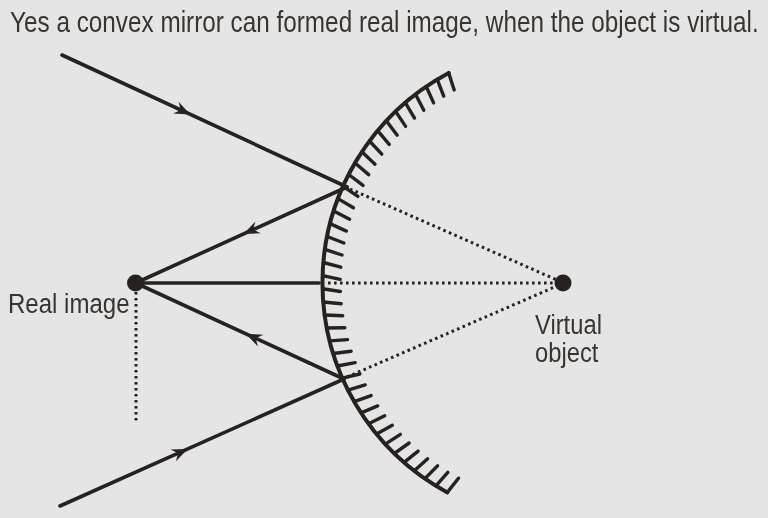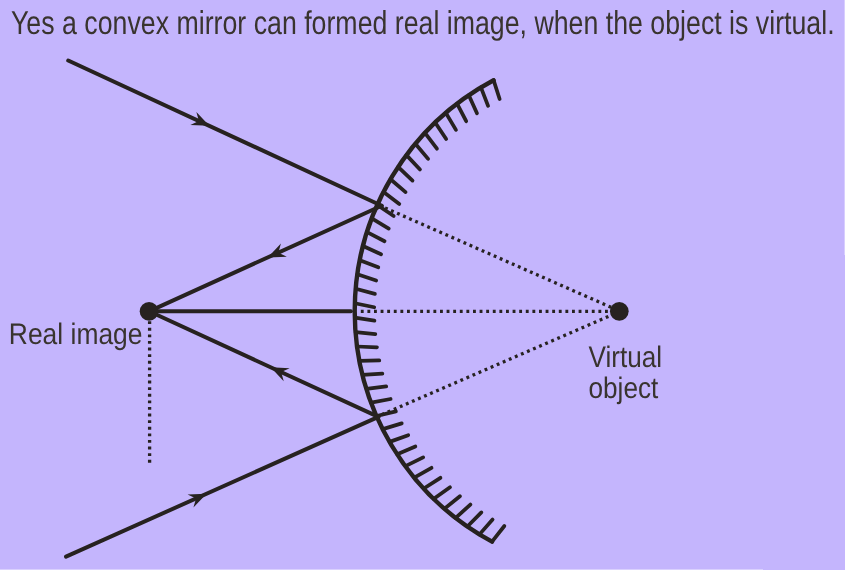--- a/index.html
+++ b/index.html
@@ -4,21 +4,21 @@
 <style>
   html, body {
     margin: 0;
     padding: 0;
     background: #ffffff;
   }
   #stage {
     position: relative;
     width: 768px;
     height: 518px;
-    background: #c4b5fd;
+    background: #e5e5e5;
     overflow: hidden;
     font-family: "Liberation Sans", sans-serif;
   }
   #diagram-svg {
     position: absolute;
     left: 0;
     top: 0;
   }
   .caption {
     position: absolute;

